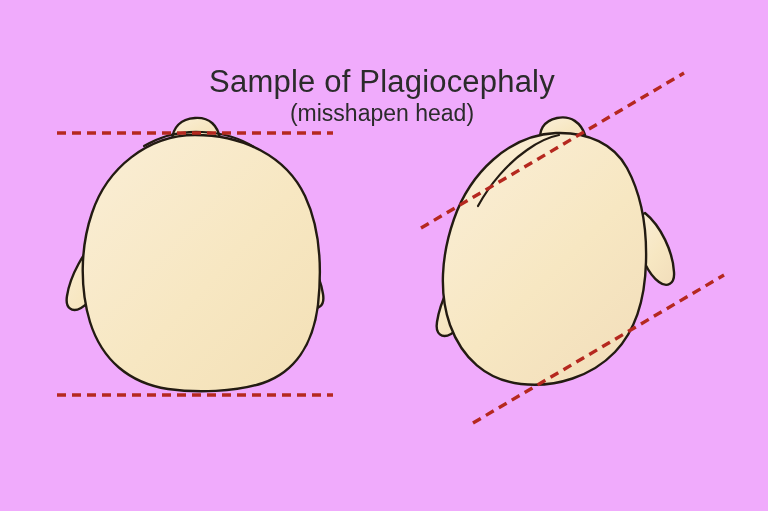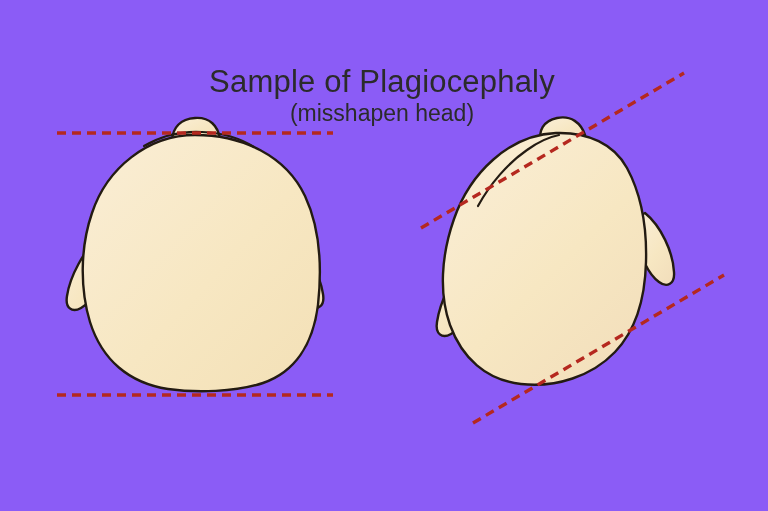--- a/index.html
+++ b/index.html
@@ -52,21 +52,21 @@
     line-height: 1.1;
     white-space: nowrap;
     pointer-events: none;
   }
   
   .title-shift { transform: translateX(-2px); }
 </style>
 </head>
 <body>
 
-<div id="figure-root" style="background: #8b5cf6;">
+<div id="figure-root" style="background: #f0abfc;">
 
   <svg id="figure-svg" viewBox="0 0 768 511" xmlns="http://www.w3.org/2000/svg">
     <defs>
       <linearGradient id="skinGrad" x1="0" y1="0" x2="1" y2="1">
         <stop offset="0%" stop-color="#faeed6"></stop>
         <stop offset="55%" stop-color="#f7e7c2"></stop>
         <stop offset="100%" stop-color="#f3e0b6"></stop>
       </linearGradient>
       <linearGradient id="skinGradR" x1="0.1" y1="0" x2="0.9" y2="1">
         <stop offset="0%" stop-color="#faeed6"></stop>

